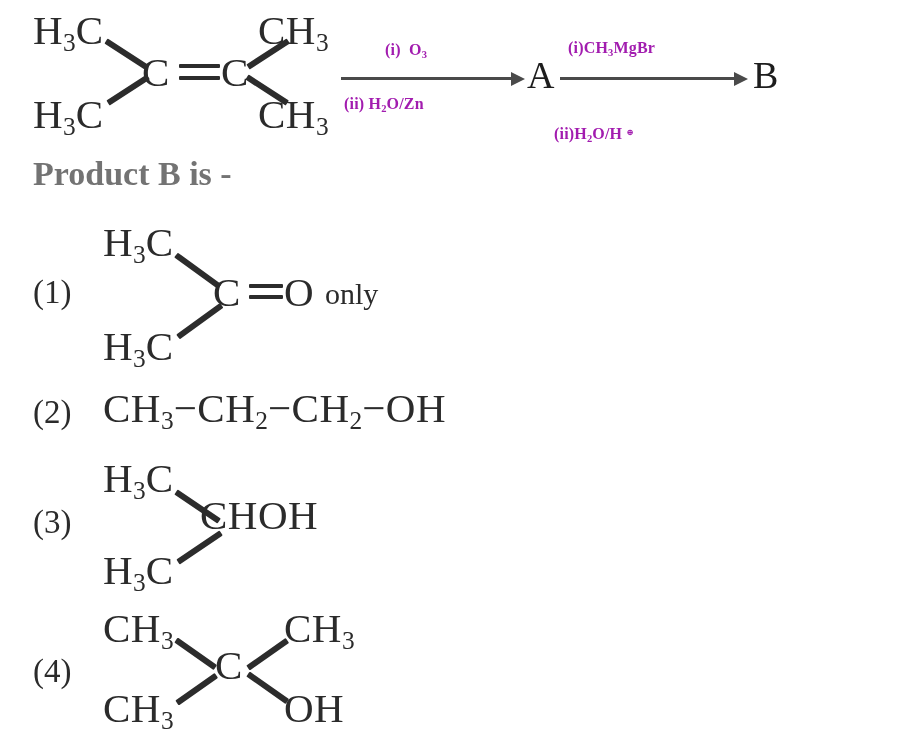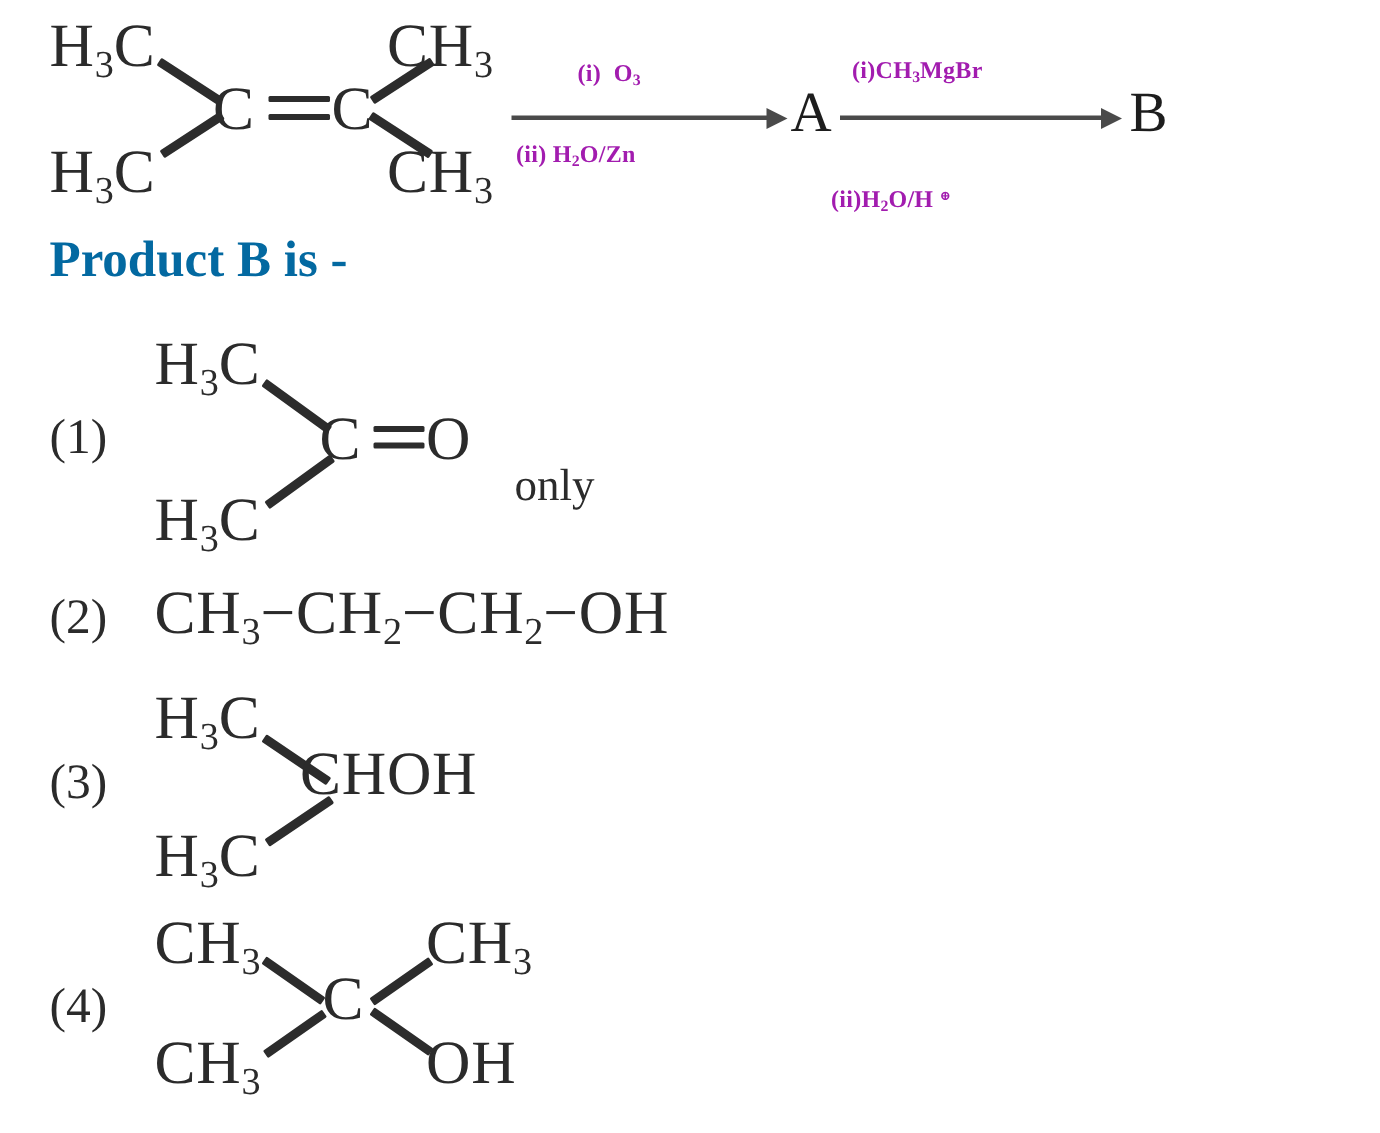--- a/index.html
+++ b/index.html
@@ -42,21 +42,21 @@
     font-size: 0.55em;
     vertical-align: 0.5em;
   }
   .opt-num {
     font-size: 33px;
     color: #2b2b2b;
   }
   .prompt {
     font-size: 34px;
     font-weight: bold;
-    color: #0369a1;
+    color: #737373;
   }
   .cond {
     font-size: 16px;
     font-weight: bold;
     color: #a21caf;
     letter-spacing: 0.2px;
   }
   .cond .chem-sub { font-size: 0.66em; vertical-align: -0.26em; }
   .letter {
     font-size: 38px;
@@ -174,21 +174,21 @@
 
     <span class="t chem" style="left:213px; top:272px;">C</span>
 
     <div>
       <div class="bond" style="left:249px; top:284px; width:34px; height:4px;"></div>
       <div class="bond" style="left:249px; top:295px; width:34px; height:4px;"></div>
     </div>
 
     <span class="t chem" style="left:284px; top:272px;">O</span>
 
-    <span class="t only" style="left:343px; top:279px;margin-top:30px;">only</span>
+    <span class="t only" style="left:325px; top:279px;">only</span>
   </div>
 
   <div>
     <span class="t opt-num" style="left:33px; top:396px;">(2)</span>
 
     <span class="t chem" style="left:103px; top:388px;">
       <span>CH<span class="chem-sub">3</span>−CH<span class="chem-sub">2</span>−CH<span class="chem-sub">2</span>−OH</span>
     </span>
   </div>
 

